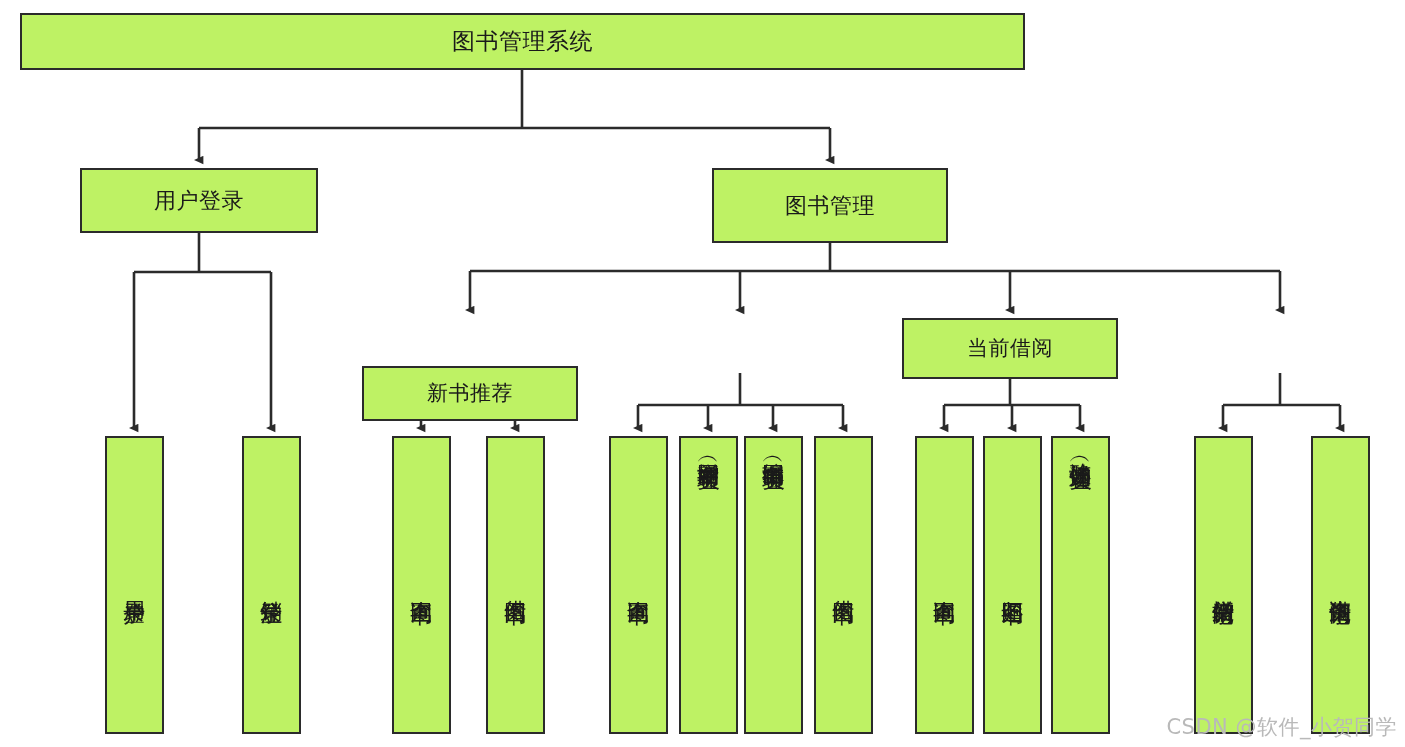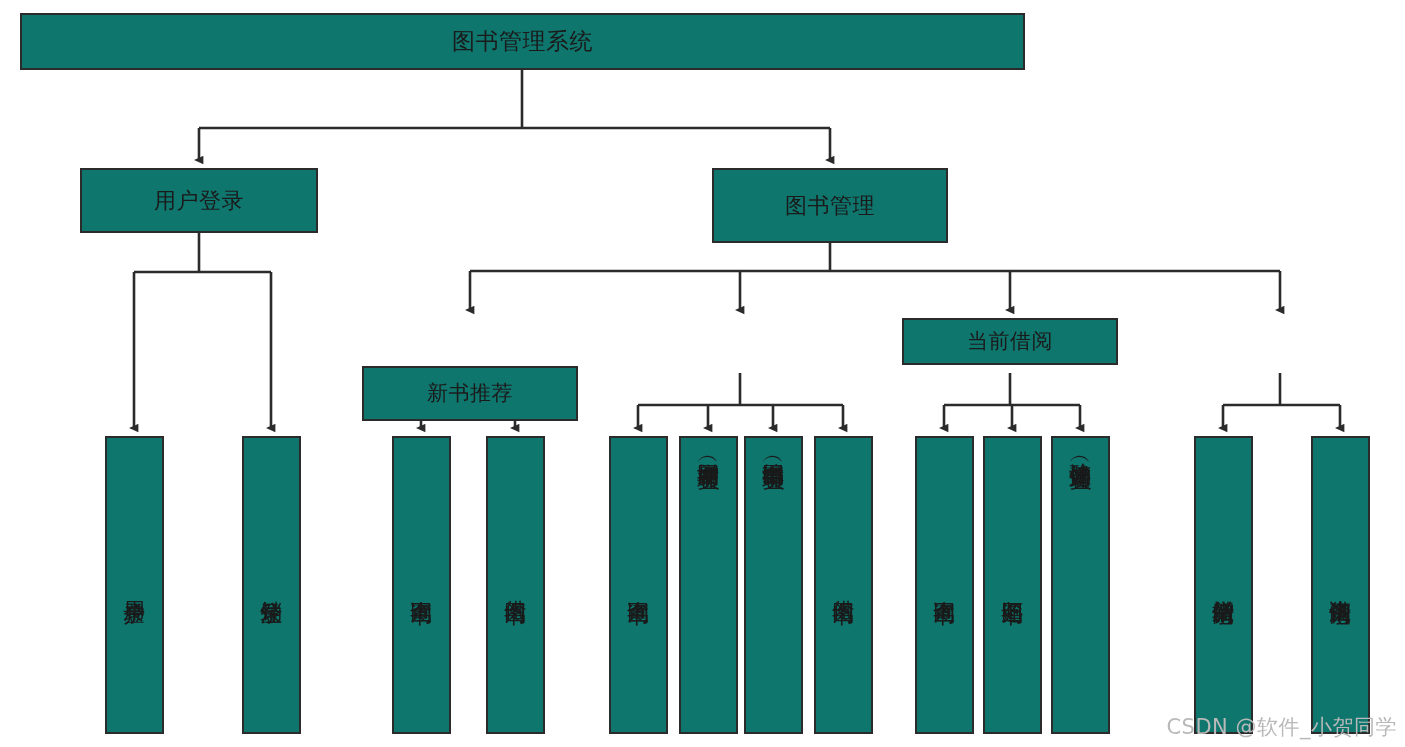--- a/index.html
+++ b/index.html
@@ -21,21 +21,21 @@
     position: absolute;
     left: 0;
     top: 0;
     width: 1405px;
     height: 747px;
   }
   .node-box {
     position: absolute;
     box-sizing: border-box;
     border: 2px solid #2b2b2b;
-    background: #0f766e;
+    background: #bef264;
     display: flex;
     align-items: center;
     justify-content: center;
     overflow: hidden;
     text-align: right;
   }
   .node-label {
     color: #1a1a1a;
     letter-spacing: 0.5px;
     white-space: nowrap;
@@ -140,21 +140,21 @@
   <div class="node-box node-mid" style="left:80px; top:168px; width:238px; height:65px;">
     <span class="node-label">用户登录</span>
   </div>
   <div class="node-box node-mid" style="left:712px; top:168px; width:236px; height:75px;">
     <span class="node-label">图书管理</span>
   </div>
 
   <div class="node-box node-group" style="left:362px; top:318px; width:216px; height:55px;margin-top:48px;">
     <span class="node-label">新书推荐</span>
   </div>
-  <div class="node-box node-group" style="left:902px; top:318px; width:216px; height:47px;">
+  <div class="node-box node-group" style="left:902px; top:318px; width:216px; height:61px;">
     <span class="node-label">当前借阅</span>
   </div>
 
   <div class="node-box node-leaf leaf-center" style="left:105px; top:436px; width:59px; height:298px;">
     <span class="node-label">用户登录</span>
   </div>
   <div class="node-box node-leaf leaf-center" style="left:242px; top:436px; width:59px; height:298px;">
     <span class="node-label">注销登录</span>
   </div>
 

